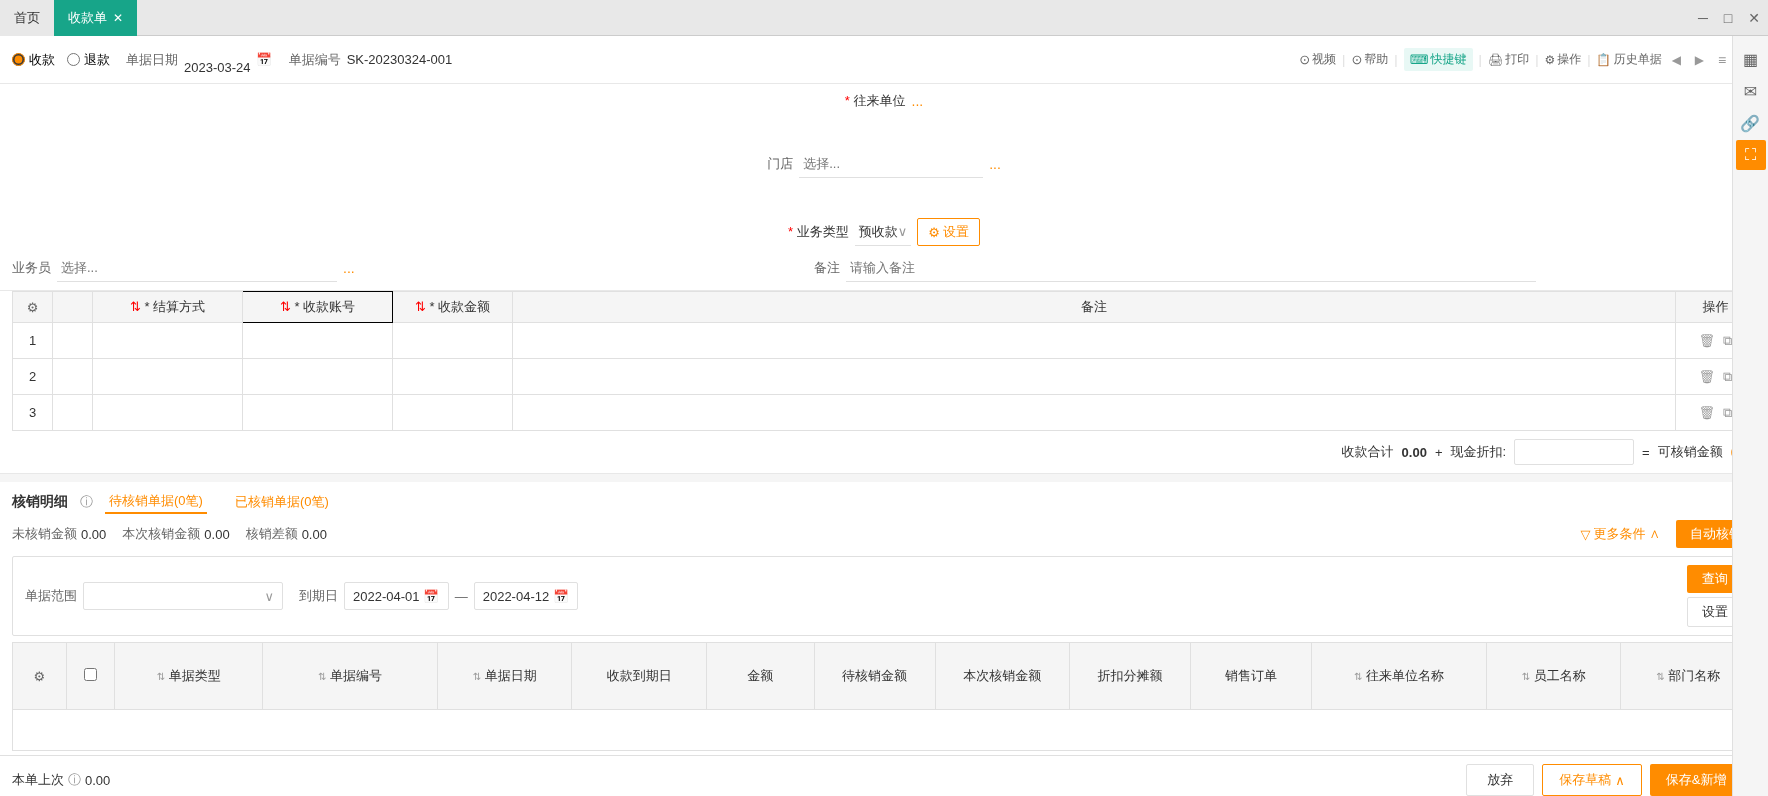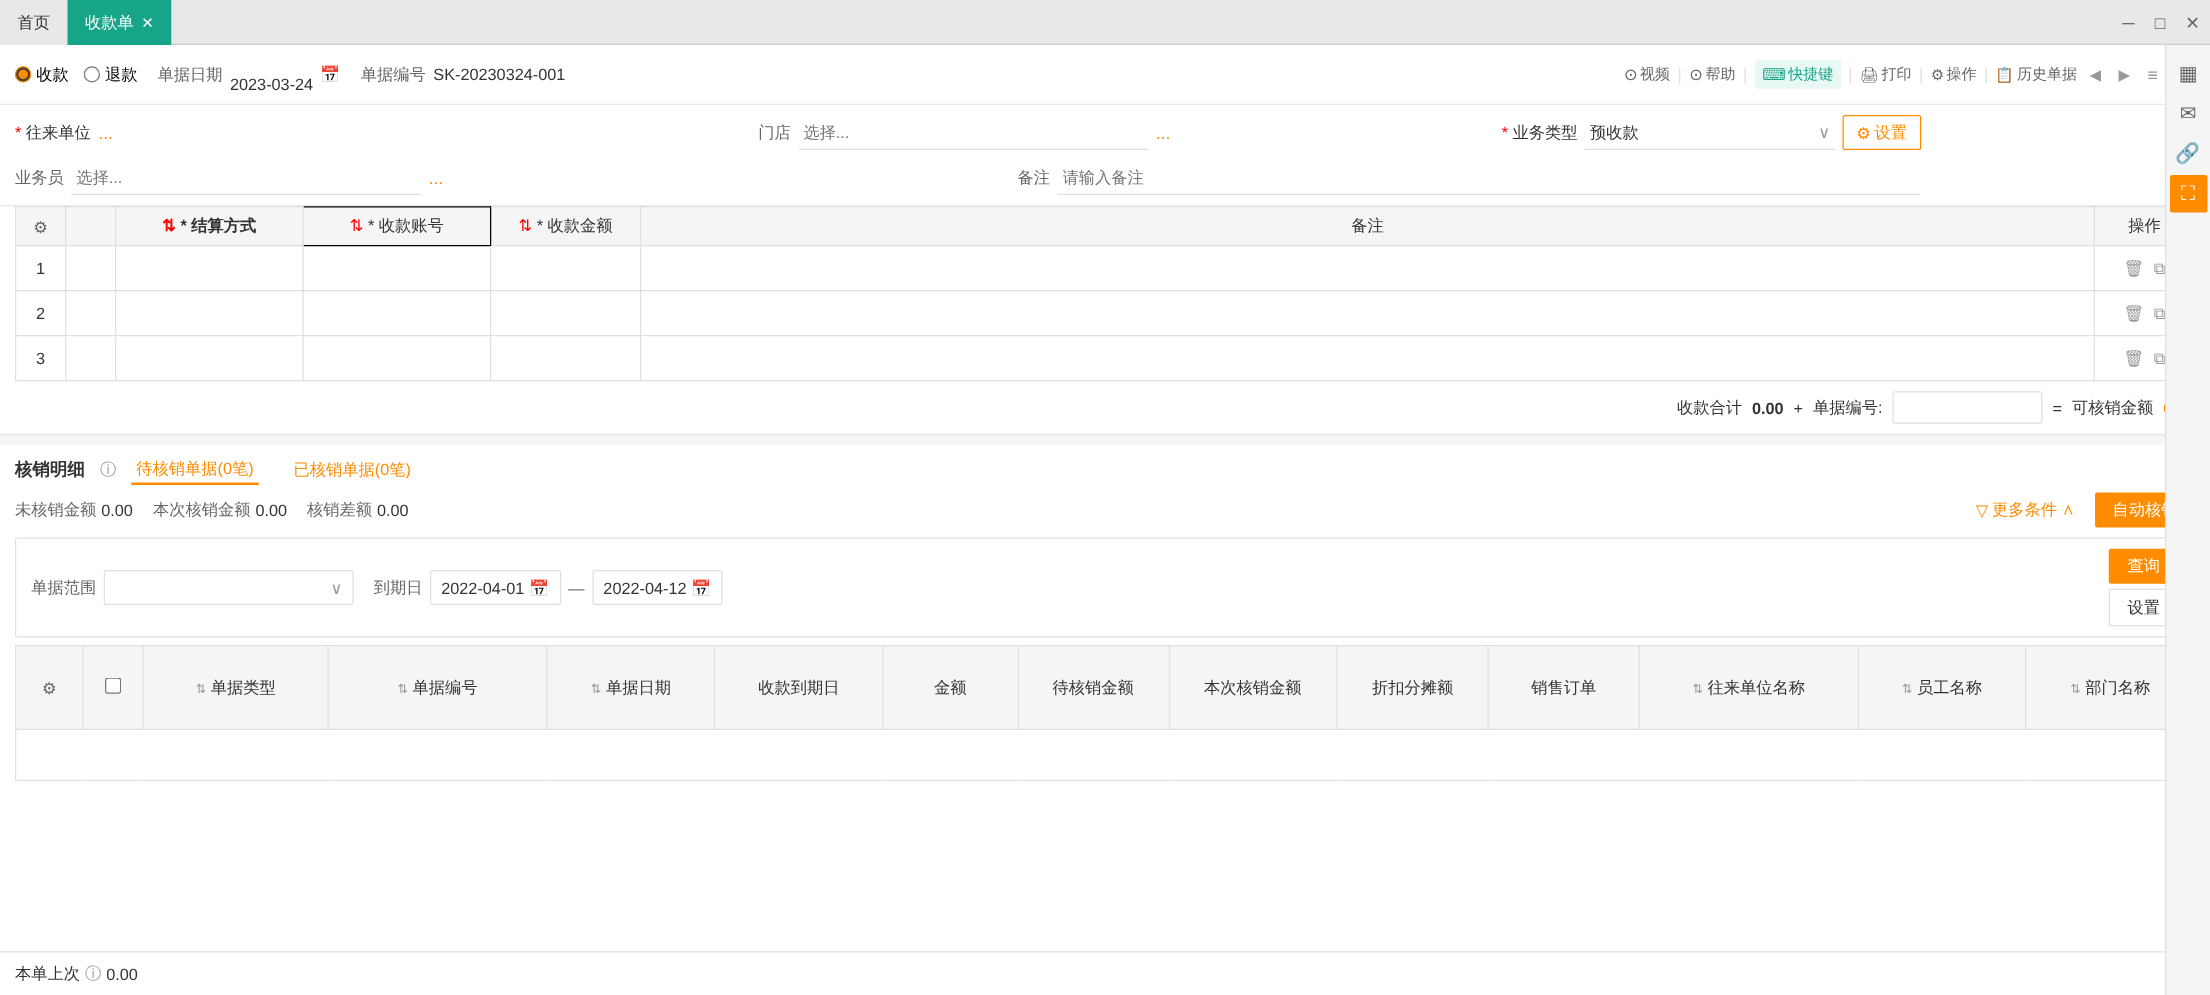--- a/index.html
+++ b/index.html
@@ -75,21 +75,21 @@
         <span>📋</span>
         <span>历史单据</span>
       </span>
       <span style="cursor:pointer;color:#999;font-size:12px;padding:2px 4px;">◀</span>
       <span style="cursor:pointer;color:#999;font-size:12px;padding:2px 4px;">▶</span>
       <span style="cursor:pointer;color:#999;font-size:14px;padding:2px 4px;">≡</span>
       <span style="cursor:pointer;color:#ff8c00;font-size:14px;padding:2px 4px;">⊞</span>
     </div>
   </div>
 
-  <div style="padding:8px 12px 4px 12px;display:flex;align-items:center;gap:0;flex-shrink:0;border-bottom:none;">
+  <div style="padding:8px 12px 4px 12px;display:flex;align-items:center;gap:0;flex-shrink:0;border-bottom:none;flex-direction:column;">
 
     <div style="display:flex;align-items:center;gap:6px;flex:1;">
       <span style="color:#333;font-size:13px;white-space:nowrap;"><span style="color:red;">*</span> 往来单位</span>
       <span style="color:#ff8c00;cursor:pointer;font-size:14px;">...</span>
     </div>
     <div style="flex:0 0 40px;"></div>
 
     <div style="display:flex;align-items:center;gap:6px;flex:1;">
       <span style="color:#666;font-size:13px;white-space:nowrap;">门店</span>
       <input type="text" style="flex: 1 1 0%; border-top: none; border-right: none; border-left: none; border-image: initial; border-bottom: 1px solid rgb(224, 224, 224); padding: 4px; font-size: 13px; color: rgb(153, 153, 153); outline: none; height: 28px; max-width: 280px;" placeholder="选择...">
@@ -136,21 +136,21 @@
         <col style="width:150px;">
         <col style="width:150px;">
         <col style="width:120px;">
         <col style="">
         <col style="width:80px;">
       </colgroup>
       <thead>
         <tr>
           <th style="background:#f5f5f5;border:1px solid #e0e0e0;padding:6px 8px;text-align:center;font-weight:normal;"><span style="cursor:pointer;color:#666;">⚙</span></th>
           <th style="background:#f5f5f5;border:1px solid #e0e0e0;padding:6px 8px;text-align:center;font-weight:normal;color:#333;"></th>
-          <th style="background:#f5f5f5;border:1px solid #e0e0e0;padding:6px 0;font-weight:bold;color:#333;">
+          <th style="background:#f5f5f5;border:1px solid #e0e0e0;padding:6px 0;font-weight:normal;color:#333;">
             <span style="color:red;">⇅</span> <span>* 结算方式</span>
           </th>
           <th style="background:#f5f5f5;border:1px solid #000000;padding:6px 8px;font-weight:normal;color:#333;">
             <span style="color:red;">⇅</span> <span>* 收款账号</span>
           </th>
           <th style="background:#f5f5f5;border:1px solid #e0e0e0;padding:6px 8px;font-weight:normal;color:#333;">
             <span style="color:red;">⇅</span> <span>* 收款金额</span>
           </th>
           <th style="background:#f5f5f5;border:1px solid #e0e0e0;padding:6px 8px;font-weight:normal;color:#333;">备注</th>
           <th style="background:#f5f5f5;border:1px solid #e0e0e0;padding:6px 8px;text-align:center;font-weight:normal;color:#333;">操作</th>
@@ -194,21 +194,21 @@
           </td>
         </tr>
       </tbody>
     </table>
   </div>
 
   <div style="display:flex;align-items:center;justify-content:flex-end;padding:8px 12px;gap:8px;font-size:13px;color:#333;flex-shrink:0;border-bottom:1px solid #e8e8e8;">
     <span>收款合计</span>
     <span style="font-weight:bold;">0.00</span>
     <span>+</span>
-    <span>单据编号:</span>
+    <span>现金折扣:</span>
     <input type="text" style="border: 1px solid rgb(224, 224, 224); border-radius: 2px; padding: 3px 6px; width: 120px; height: 26px; font-size: 13px; text-align: right; outline: none;">
     <span>=</span>
     <span>可核销金额</span>
     <span style="color:#ff8c00;font-weight:bold;">0.00</span>
   </div>
 
   <div style="background:#f5f5f5;height:8px;flex-shrink:0;"></div>
 
   <div style="padding:8px 12px 4px 12px;flex-shrink:0;">
     <div style="display:flex;align-items:center;gap:12px;margin-bottom:6px;">
@@ -311,20 +311,31 @@
     </div>
   </div>
 
   <div style="display:flex;align-items:center;padding:8px 12px;border-top:1px solid #e0e0e0;background:#fff;flex-shrink:0;margin-top:auto;">
     <div style="display:flex;align-items:center;gap:4px;font-size:13px;color:#333;">
       <span>本单上次</span>
       <span style="color:#999;cursor:pointer;">ⓘ</span>
       <span>0.00</span>
     </div>
     <div style="flex:1;"></div>
+    <div style="display:flex;gap:8px;">
+      <button style="background:#fff;border:1px solid #e0e0e0;color:#333;border-radius:2px;padding:6px 20px;font-size:13px;cursor:pointer;">放弃</button>
+      <button style="background:#fff;border:1px solid #ff8c00;color:#ff8c00;border-radius:2px;padding:6px 16px;font-size:13px;cursor:pointer;display:flex;align-items:center;gap:4px;">
+        <span>保存草稿</span>
+        <span>∧</span>
+      </button>
+      <button style="background:#ff8c00;border:none;color:#fff;border-radius:2px;padding:6px 16px;font-size:13px;cursor:pointer;display:flex;align-items:center;gap:4px;">
+        <span>保存&amp;新增</span>
+        <span>∧</span>
+      </button>
+    </div>
   </div>
 </div>
 
 <div style="position:fixed;right:0;top:36px;width:36px;display:flex;flex-direction:column;align-items:center;gap:2px;padding:8px 0;background:#f5f5f5;border-left:1px solid #e0e0e0;height:760px;z-index:100;">
   <div style="width:30px;height:30px;display:flex;align-items:center;justify-content:center;cursor:pointer;color:#666;font-size:16px;border-radius:2px;">▦</div>
   <div style="width:30px;height:30px;display:flex;align-items:center;justify-content:center;cursor:pointer;color:#666;font-size:16px;border-radius:2px;">✉</div>
   <div style="width:30px;height:30px;display:flex;align-items:center;justify-content:center;cursor:pointer;color:#666;font-size:16px;border-radius:2px;">🔗</div>
   <div style="width:30px;height:30px;display:flex;align-items:center;justify-content:center;cursor:pointer;color:#fff;font-size:16px;border-radius:2px;background:#ff8c00;">⛶</div>
 </div>
 

